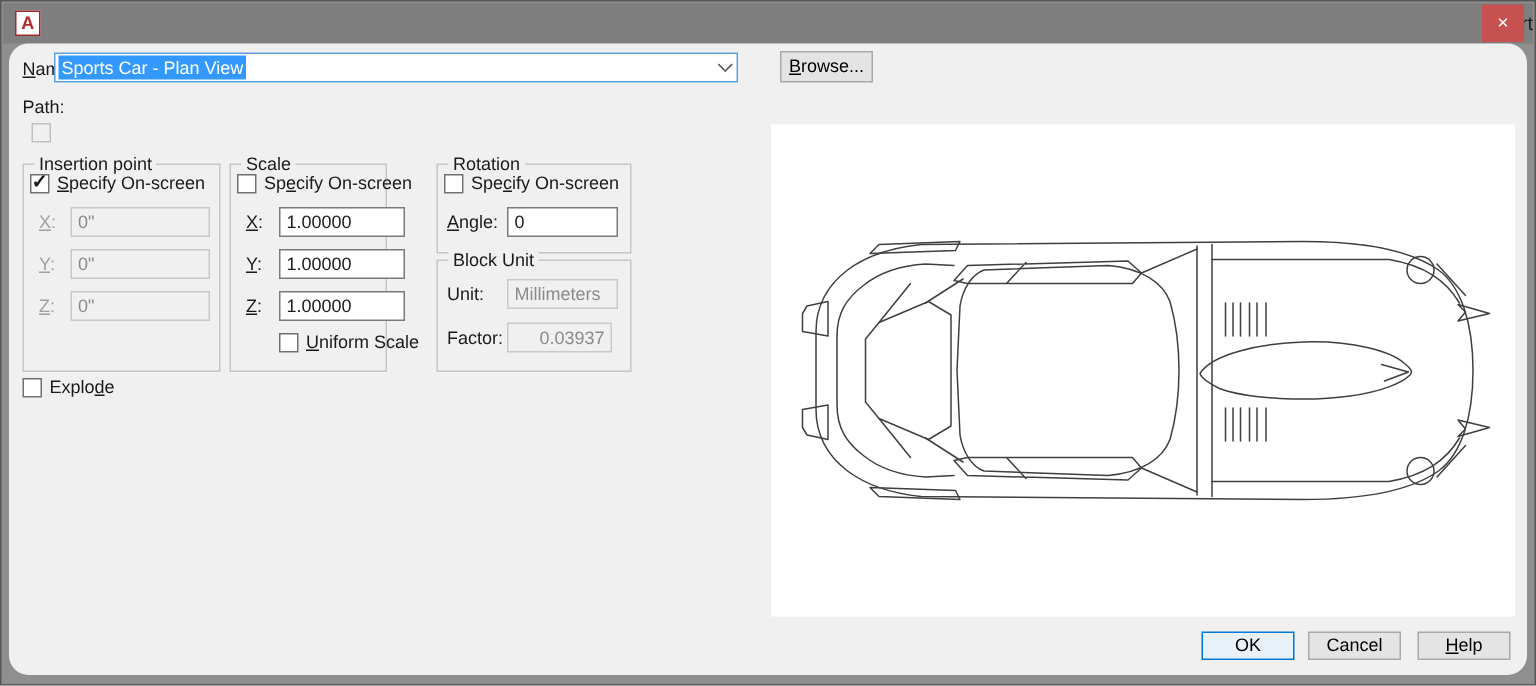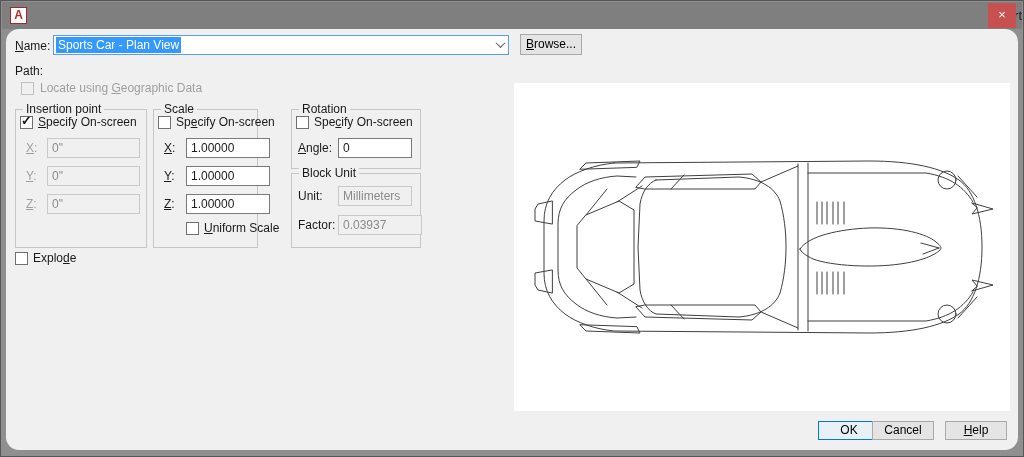--- a/index.html
+++ b/index.html
@@ -20,21 +20,21 @@
               background:#c75050; color:#fff; font-size:13px; text-align:center;
               line-height:24px; cursor:default; }
 
   .client { position:absolute; left:5px; right:5px; top:28px; bottom:6px;
             background:#f0f0f0;border-radius:13px; }
 
   .lbl { position:absolute; white-space:nowrap; }
   .disabled-text { color:#9f9f9f; }
 
   
-  .combo { position:absolute; left:47px; top:6px; width:456px; height:20px;
+  .combo { position:absolute; left:30px; top:6px; width:456px; height:20px;
            background:#fff; border:1px solid #5e9edd; }
   .combo .sel { position:absolute; left:2px; top:1px; height:16px; line-height:16px;
            background:#3399ff; color:#fff; padding:0 2px; white-space:nowrap; }
   .combo .dd { position:absolute; right:4px; top:5px; width:7px; height:7px;
            border-right:1.5px solid #555; border-bottom:1.5px solid #555;
            transform:rotate(45deg) translate(-1px,-1px); }
 
   .btn { position:absolute; height:21px; background:#e4e4e4; border:1px solid #a9a9a9;
          text-align:center; font-size:12px; line-height:19px; cursor:default; }
   .btn.small { height:19px; line-height:17px; }
@@ -83,21 +83,20 @@
       <span class="dd"></span>
     </div>
 
     <button class="btn" style="left:514px; top:5px; width:62px;"><u>B</u><span>rowse...</span></button>
 
     <span class="lbl" style="left:9px; top:35px;">Path:</span>
 
     <span class="cb disabled" style="left:15px; top:53px;">
         <span class="check"></span>
       </span>
-    <span class="lbl disabled-text" style="left:34px; top:52px;"><span>Locate using </span><u>G</u><span>eographic Data</span></span>
 
     <div class="group" style="left:9px; top:80px; width:132px; height:139px;">
       <span class="legend">Insertion point</span>
 
       <span class="cb" style="left:4px; top:6px;">
           <span class="check">✓</span>
         </span>
       <span class="lbl" style="left:22px; top:5px;"><u>S</u><span>pecify On-screen</span></span>
 
       <span class="lbl disabled-text" style="left:10px; top:31px;"><u>X</u><span>:</span></span>
@@ -145,21 +144,21 @@
       <input class="field" style="left: 46px; top: 28px; width: 74px;" value="0">
     </div>
 
     <div class="group" style="left:285px; top:144px; width:130px; height:75px;">
       <span class="legend">Block Unit</span>
 
       <span class="lbl" style="left:6px; top:15px;">Unit:</span>
       <input class="field disabled" style="left: 46px; top: 12px; width: 74px;" readonly="" value="Millimeters">
 
       <span class="lbl" style="left:6px; top:44px;">Factor:</span>
-      <input class="field disabled" style="left: 46px; top: 41px; width: 84px;" readonly="" value="0.03937">
+      <input class="field disabled" style="left: 46px; top: 41px; width: 70px; text-align: right;" readonly="" value="0.03937">
     </div>
 
     <span class="cb" style="left:9px; top:223px;">
         <span class="check"></span>
       </span>
     <span class="lbl" style="left:27px; top:222px;"><span>Explo</span><u>d</u><span>e</span></span>
 
     <div class="preview">
       <svg width="496" height="328" viewBox="0 0 496 328" fill="none" stroke="#3f3f3f" stroke-width="1" stroke-linejoin="round" stroke-linecap="round">
         <g>
@@ -198,17 +197,17 @@
           <path d="M 286,166 C 294,153 326,146 355,145 C 388,144 413,151 422,159
                    C 427,163 428,165 426,167 C 421,172 408,178 386,181
                    C 358,185 318,183 299,176 C 291,172 287,169 286,166 Z"></path>
           <path d="M 425,165 L 407,160 M 425,165 L 409,171"></path>
           <path d="M 303,119 V 141 M 308,119 V 141 M 313,119 V 141 M 319,119 V 141 M 324,119 V 141 M 330,119 V 141"></path>
           <path d="M 303,189 V 211 M 308,189 V 211 M 313,189 V 211 M 319,189 V 211 M 324,189 V 211 M 330,189 V 211"></path>
         </g>
       </svg>
     </div>
 
-    <button class="btn small default" style="left:795px; top:392px; width:62px;margin-left:17px;">OK</button>
+    <button class="btn small default" style="left:795px; top:392px; width:62px;">OK</button>
     <button class="btn small" style="left:866px; top:392px; width:62px;text-align:center;">Cancel</button>
     <button class="btn small" style="left:939px; top:392px; width:62px;"><u>H</u><span>elp</span></button>
   </div>
 </div>
 
 </body></html>

